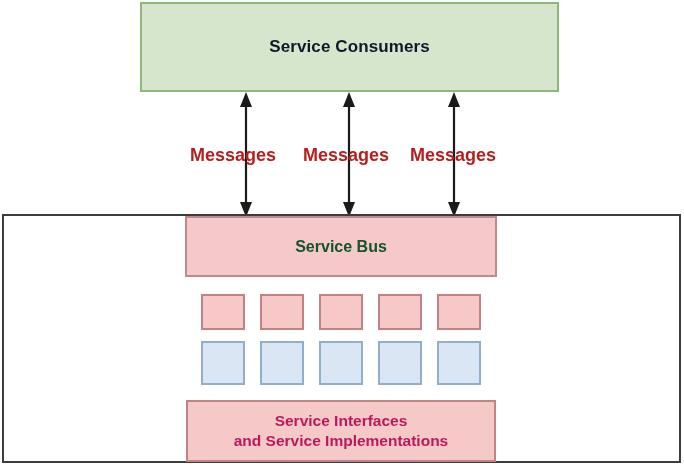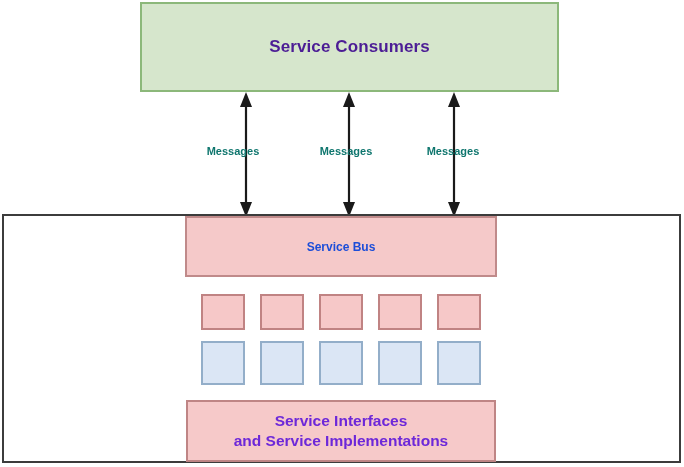--- a/index.html
+++ b/index.html
@@ -26,40 +26,40 @@
     box-sizing: border-box;
     background: #d6e6cc;
     border: 2px solid #8cb87a;
     display: flex;
     align-items: center;
     justify-content: center;
   }
   .consumers-label {
     font-size: 17px;
     font-weight: bold;
-    color: #4c1d95;
+    color: #0f172a;
     letter-spacing: 0.1px;
   }
 
   
   .arrow {
     position: absolute;
     top: 92px;
     width: 24px;
     height: 125px;
   }
   .arrow svg { display: block; }
 
   
   .msg-label {
     position: absolute;
     top: 145px;
-    font-size: 11px;
-    font-weight: bold;
-    color: #0f766e;
+    font-size: 18px;
+    font-weight: bold;
+    color: #b91c1c;
     white-space: nowrap;
     text-align: center;
   }
 
   
   .esb-container {
     position: absolute;
     left: 2px;
     top: 214px;
     width: 679px;
@@ -77,23 +77,23 @@
     width: 312px;
     height: 61px;
     box-sizing: border-box;
     background: #f5c9c9;
     border: 2px solid #c08a8a;
     display: flex;
     align-items: center;
     justify-content: center;
   }
   .service-bus-label {
-    font-size: 12px;
-    font-weight: bold;
-    color: #1d4ed8;
+    font-size: 16px;
+    font-weight: bold;
+    color: #14532d;
   }
 
   
   .side-label {
     position: absolute;
     font-size: 15px;
     font-weight: bold;
     color: #141414;
     text-align: center;
     line-height: 1.42;
@@ -139,21 +139,21 @@
     box-sizing: border-box;
     background: #f6c9c9;
     border: 2px solid #bf8585;
     display: flex;
     align-items: center;
     justify-content: center;
   }
   .interfaces-label {
     font-size: 15.5px;
     font-weight: bold;
-    color: #6d28d9;
+    color: #be185d;
     text-align: center;
     line-height: 1.3;
     white-space: pre-line;
   }
 </style>
 </head>
 <body>
 
 <div id="canvas">
 

